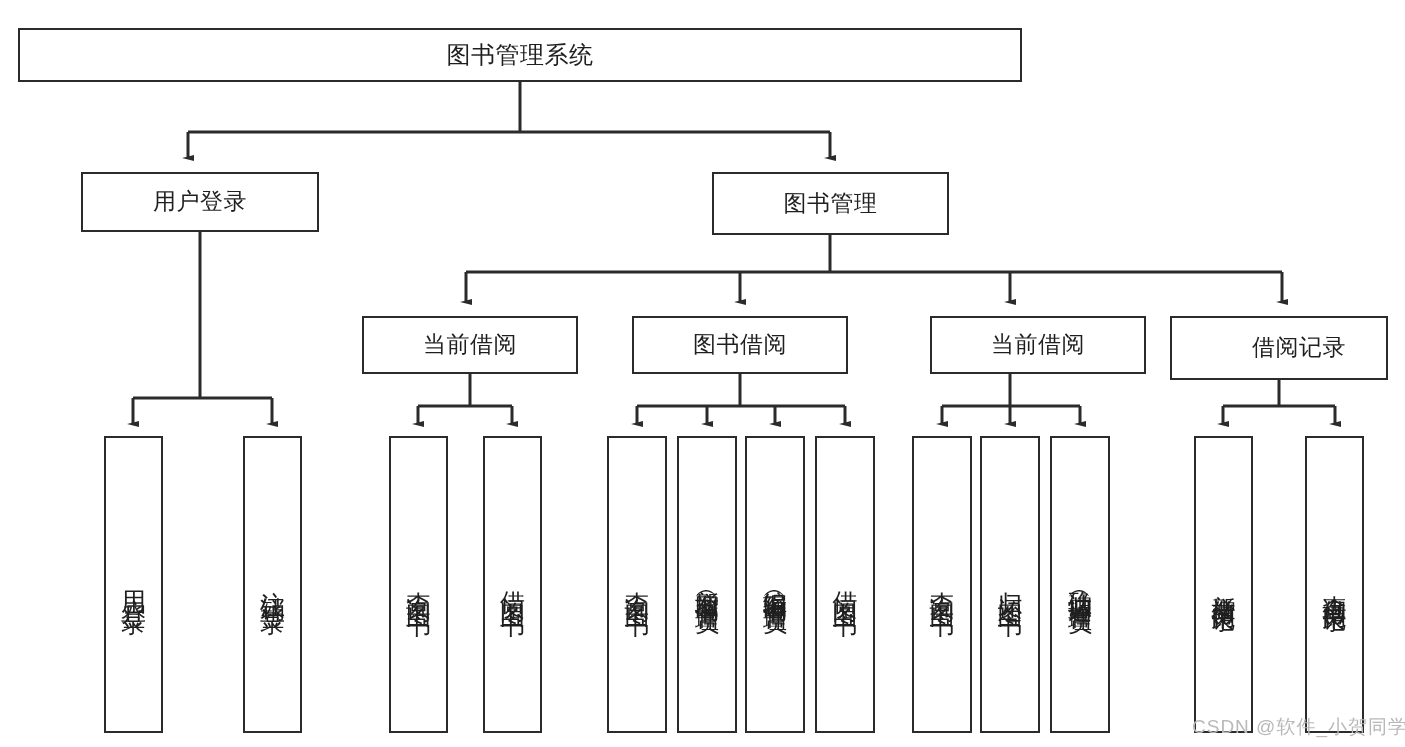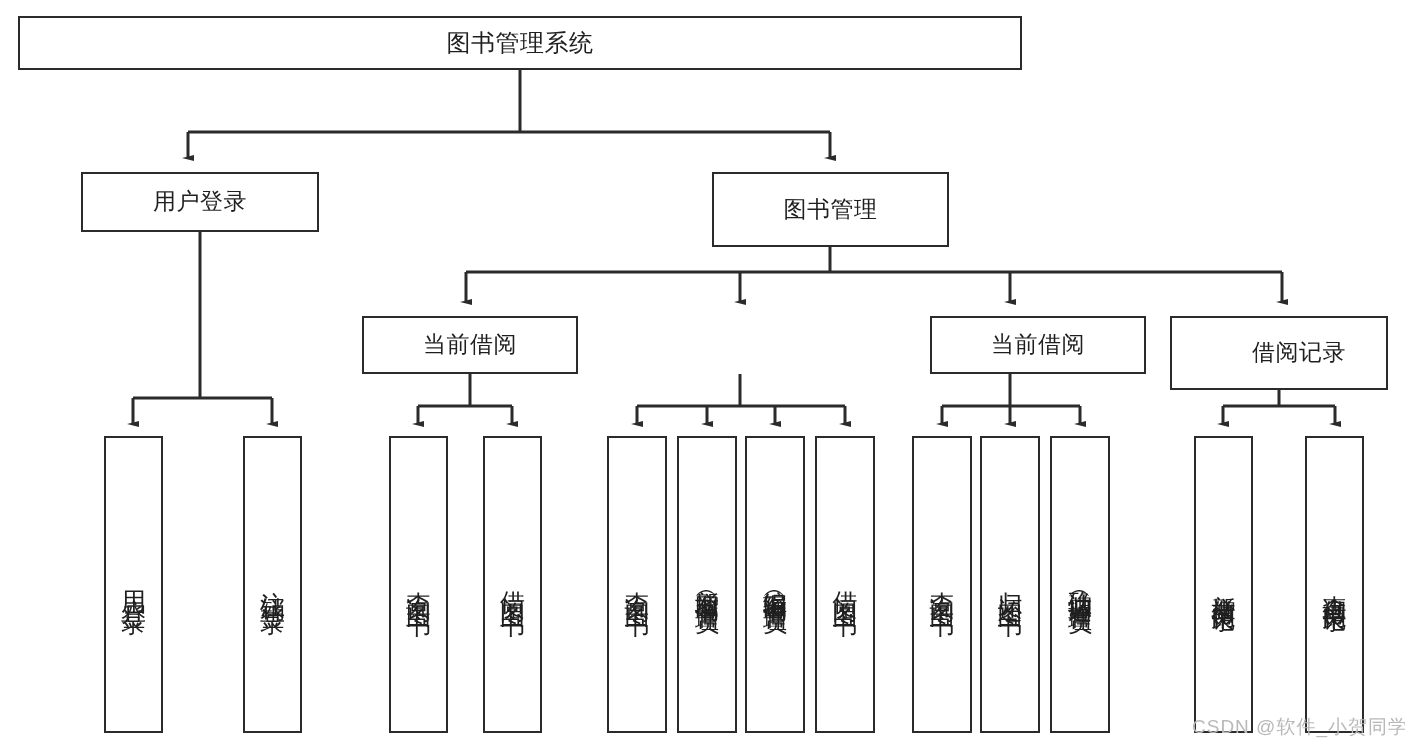--- a/index.html
+++ b/index.html
@@ -123,38 +123,41 @@
       <path d="M1010,406 L1010,424" marker-end="url(#arrow)"></path>
       <path d="M1080,406 L1080,424" marker-end="url(#arrow)"></path>
 
       <path d="M1279,374 L1279,406"></path>
       <path d="M1223,406 L1335,406"></path>
       <path d="M1223,406 L1223,424" marker-end="url(#arrow)"></path>
       <path d="M1335,406 L1335,424" marker-end="url(#arrow)"></path>
     </g>
   </svg>
 
-  <div class="node root horiz" style="left:18px; top:16px; width:1004px; height:54px;">
+  <div class="node root horiz" style="left:18px; top:28px; width:1004px; height:54px;">
     <span class="lbl">图书管理系统</span>
   </div>
 
   <div class="node horiz" style="left:81px; top:172px; width:238px; height:60px;">
     <span class="lbl">用户登录</span>
   </div>
-  <div class="node horiz" style="left:712px; top:172px; width:237px; height:75px;">
+  <div class="node horiz" style="left:712px; top:172px; width:237px; height:63px;">
     <span class="lbl">图书管理</span>
   </div>
 
   <div class="node horiz" style="left:362px; top:316px; width:216px; height:58px;">
     <span class="lbl">当前借阅</span>
   </div>
+  <div class="node horiz" style="left:632px; top:316px; width:216px; height:58px;">
+    <span class="lbl">图书借阅</span>
+  </div>
   <div class="node horiz" style="left:902px; top:316px; width:216px; height:58px;margin-left:28px;">
     <span class="lbl">当前借阅</span>
   </div>
-  <div class="node horiz" style="left:1170px; top:316px; width:218px; height:74px;padding-left:40px;">
+  <div class="node horiz" style="left:1170px; top:316px; width:218px; height:64px;padding-left:40px;">
     <span class="lbl">借阅记录</span>
   </div>
 
   <div class="node vert" style="left:104px; top:436px; width:59px; height:297px;">
     <span class="lbl">用户登录</span>
   </div>
   <div class="node vert" style="left:243px; top:436px; width:59px; height:297px;">
     <span class="lbl">注销登录</span>
   </div>
 

